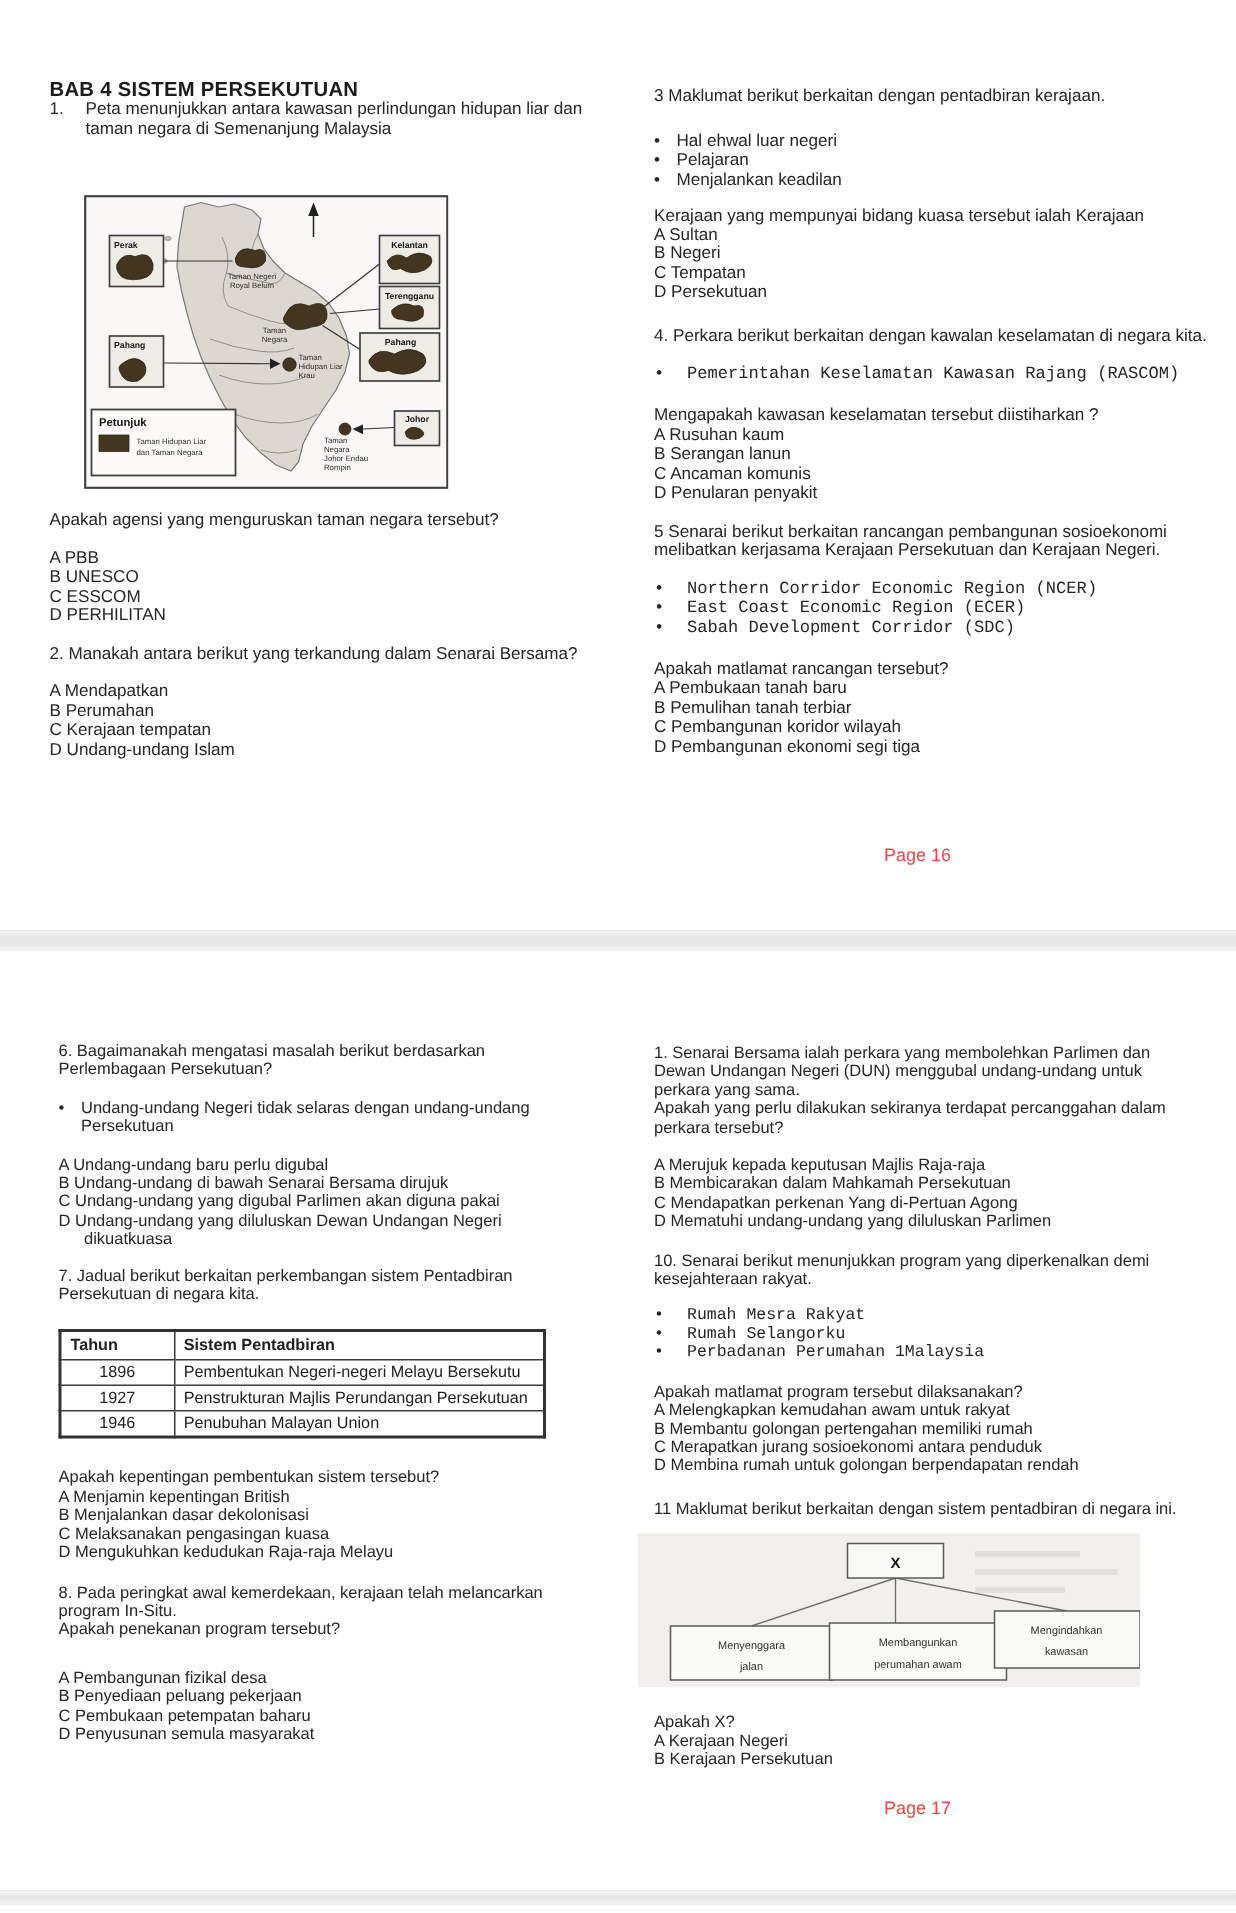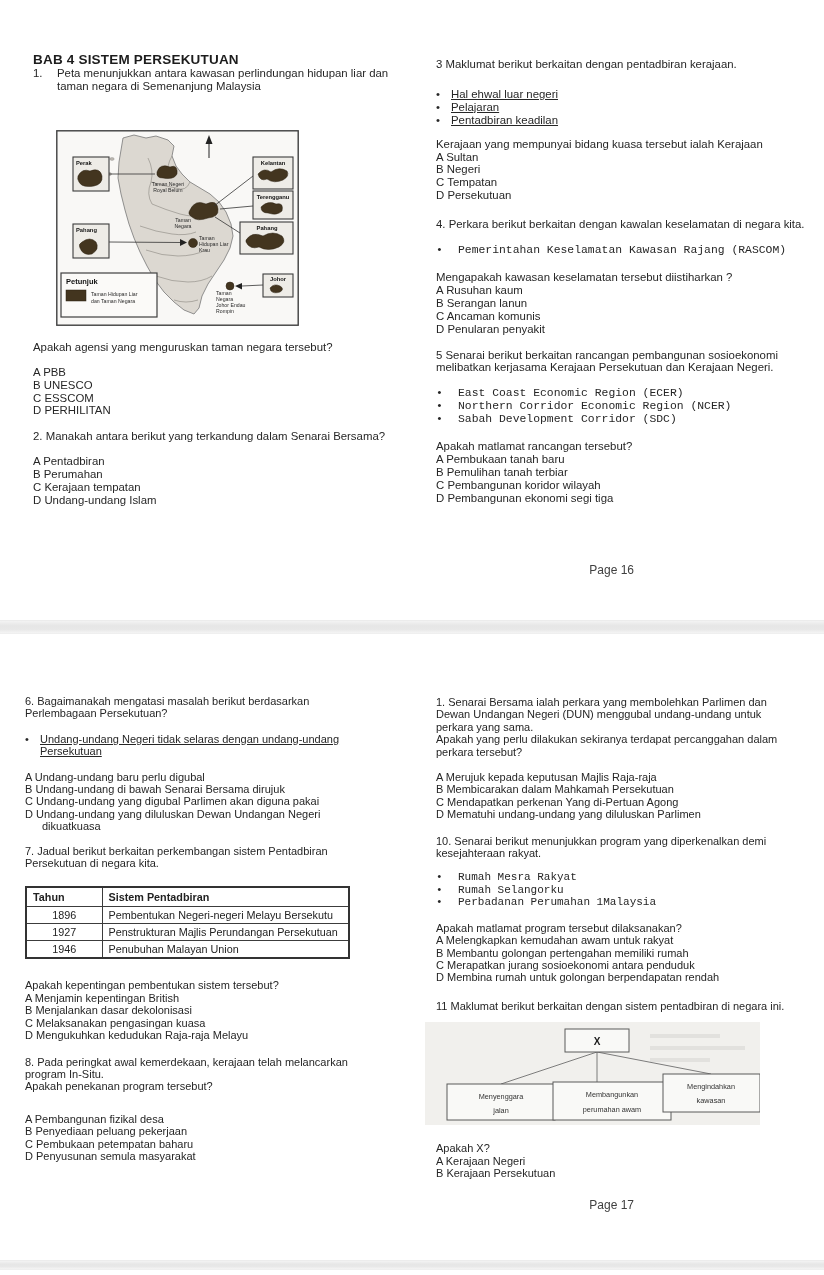--- a/index.html
+++ b/index.html
@@ -7,33 +7,33 @@
   body { position:relative; background:#ffffff; font-family:"Liberation Sans","DejaVu Sans",sans-serif; color:#262626; overflow:hidden; }
   .page { position:absolute; left:0; width:660px; background:#fff; }
   #page16 { top:0; height:620px; }
   #page17 { top:634px; height:626px; }
   .band { position:absolute; left:0; width:824px; background:linear-gradient(180deg,#f3f3f3,#e6e6e6 40%,#e8e8e8 70%,#f4f4f4); border-top:1px solid #ececec; border-bottom:1px solid #efefef; }
   #band1 { top:620px; height:14px; }
   #band2 { top:1260px; height:10px; }
   .col { position:absolute; top:0; }
   #p16l { left:33px; width:390px; padding-top:52px; }
   #p16r { left:436px; width:372px; padding-top:58px; }
-  #p17l { left:25px; width:352px; padding-top:61px; }
+  #p17l { left:39px; width:352px; padding-top:61px; }
   #p17r { left:436px; width:365px; padding-top:62px; }
   .h1 { font-size:13.5px; font-weight:bold; letter-spacing:.2px; color:#1c1c1c; }
   #page16 .txt { font-size:11.4px; line-height:12.9px; }
   #page17 .txt { font-size:11px;   line-height:12.4px; }
   .hang24 { padding-left:24px; text-indent:-24px; }
   .qnum { display:inline-block; width:24px; text-indent:0; }
-  .bullet { padding-left:15px; text-indent:-15px;text-decoration:underline; }
+  .bullet { padding-left:15px; text-indent:-15px; }
   .bullet::before { content:"\2022"; display:inline-block; width:15px; text-indent:0; }
   .bullet-w { padding-left:22px; text-indent:-22px;font-family:Liberation Mono, monospace; }
   .bullet-w::before { content:"\2022"; display:inline-block; width:22px; text-indent:0; }
   .opt { padding-left:17px; text-indent:-17px; }
-  .pagelabel { position:absolute; right:26px; font-size:12px; color:#404040; }
+  .pagelabel { position:absolute; right:26px; font-size:12px; color:#ef4444; }
   #pl16 { top:563px; } #pl17 { top:564px; }
   .ktable { border-collapse:collapse; width:325px; margin-top:17px; border:2px solid #333; }
   .ktable th, .ktable td { border:1px solid #3c3c3c; font-size:10.8px; padding:2px 6px; color:#222; }
   .ktable th { font-weight:bold; text-align:left; padding:3px 6px; }
   .ktable td.yr { text-align:center; width:76px; }
   .mapfig { display:block; width:243px; height:196px; margin-left:23px; margin-top:37px; }
   .diagram { display:block; width:335px; height:103px; margin-left:-11px; margin-top:10px; }
   .ib { fill:none; stroke:#8a867f; stroke-width:.6; }
   .park { fill:#43351f; stroke:#2a2013; stroke-width:.5; }
   .cl { stroke:#333; stroke-width:.8; }
@@ -152,33 +152,33 @@
     <div class="txt" style="margin-top:15px">Apakah agensi yang menguruskan taman negara tersebut?</div>
     <div style="margin-top:12px">
       <div class="txt opt">A PBB</div>
       <div class="txt opt">B UNESCO</div>
       <div class="txt opt">C ESSCOM</div>
       <div class="txt opt">D PERHILITAN</div>
     </div>
 
     <div class="txt" style="margin-top:13px">2.  Manakah antara berikut yang terkandung dalam Senarai Bersama?</div>
     <div style="margin-top:12px">
-      <div class="txt opt">A Pentadbiran</div>
+      <div class="txt opt">A Mendapatkan</div>
       <div class="txt opt">B Perumahan</div>
       <div class="txt opt">C Kerajaan tempatan</div>
       <div class="txt opt">D Undang-undang Islam</div>
     </div>
   </div>
 
   <div class="col" id="p16r">
     <div class="txt">3  Maklumat berikut berkaitan dengan pentadbiran kerajaan.</div>
     <div style="margin-top:17px">
       <div class="txt bullet">Hal ehwal luar negeri</div>
       <div class="txt bullet">Pelajaran</div>
-      <div class="txt bullet">Pentadbiran keadilan</div>
+      <div class="txt bullet">Menjalankan keadilan</div>
     </div>
     <div class="txt" style="margin-top:11px">Kerajaan yang mempunyai bidang kuasa tersebut ialah Kerajaan</div>
     <div>
       <div class="txt opt">A Sultan</div>
       <div class="txt opt">B Negeri</div>
       <div class="txt opt">C Tempatan</div>
       <div class="txt opt">D Persekutuan</div>
     </div>
 
     <div class="txt" style="margin-top:16px">4. Perkara berikut berkaitan dengan kawalan keselamatan di negara kita.</div>
@@ -188,22 +188,22 @@
     <div class="txt" style="margin-top:14px">Mengapakah kawasan keselamatan tersebut diistiharkan ?</div>
     <div>
       <div class="txt opt">A Rusuhan kaum</div>
       <div class="txt opt">B Serangan lanun</div>
       <div class="txt opt">C Ancaman komunis</div>
       <div class="txt opt">D Penularan penyakit</div>
     </div>
 
     <div class="txt" style="margin-top:13px">5  Senarai berikut berkaitan rancangan pembangunan sosioekonomi melibatkan kerjasama Kerajaan Persekutuan dan Kerajaan Negeri.</div>
     <div style="margin-top:13px">
+      <div class="txt bullet-w">Northern Corridor Economic Region (NCER)</div>
       <div class="txt bullet-w">East Coast Economic Region (ECER)</div>
-      <div class="txt bullet-w">Northern Corridor Economic Region (NCER)</div>
       <div class="txt bullet-w">Sabah Development Corridor (SDC)</div>
     </div>
     <div class="txt" style="margin-top:14px">Apakah matlamat rancangan tersebut?</div>
     <div>
       <div class="txt opt">A Pembukaan tanah baru</div>
       <div class="txt opt">B Pemulihan tanah terbiar</div>
       <div class="txt opt">C Pembangunan koridor wilayah</div>
       <div class="txt opt">D Pembangunan ekonomi segi tiga</div>
     </div>
   </div>

